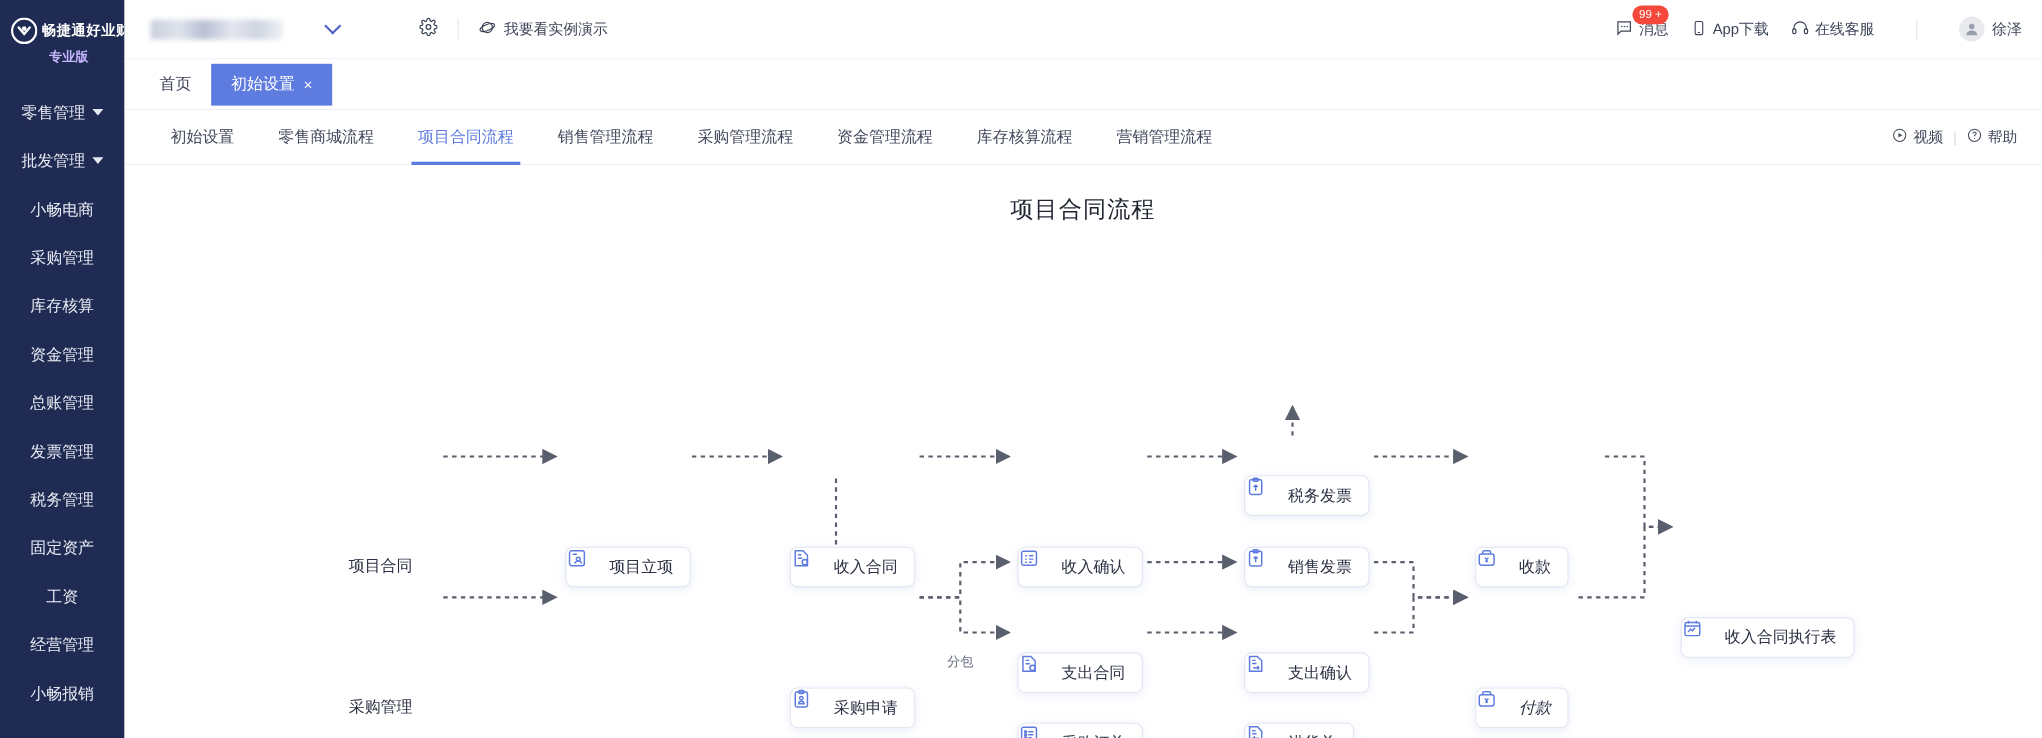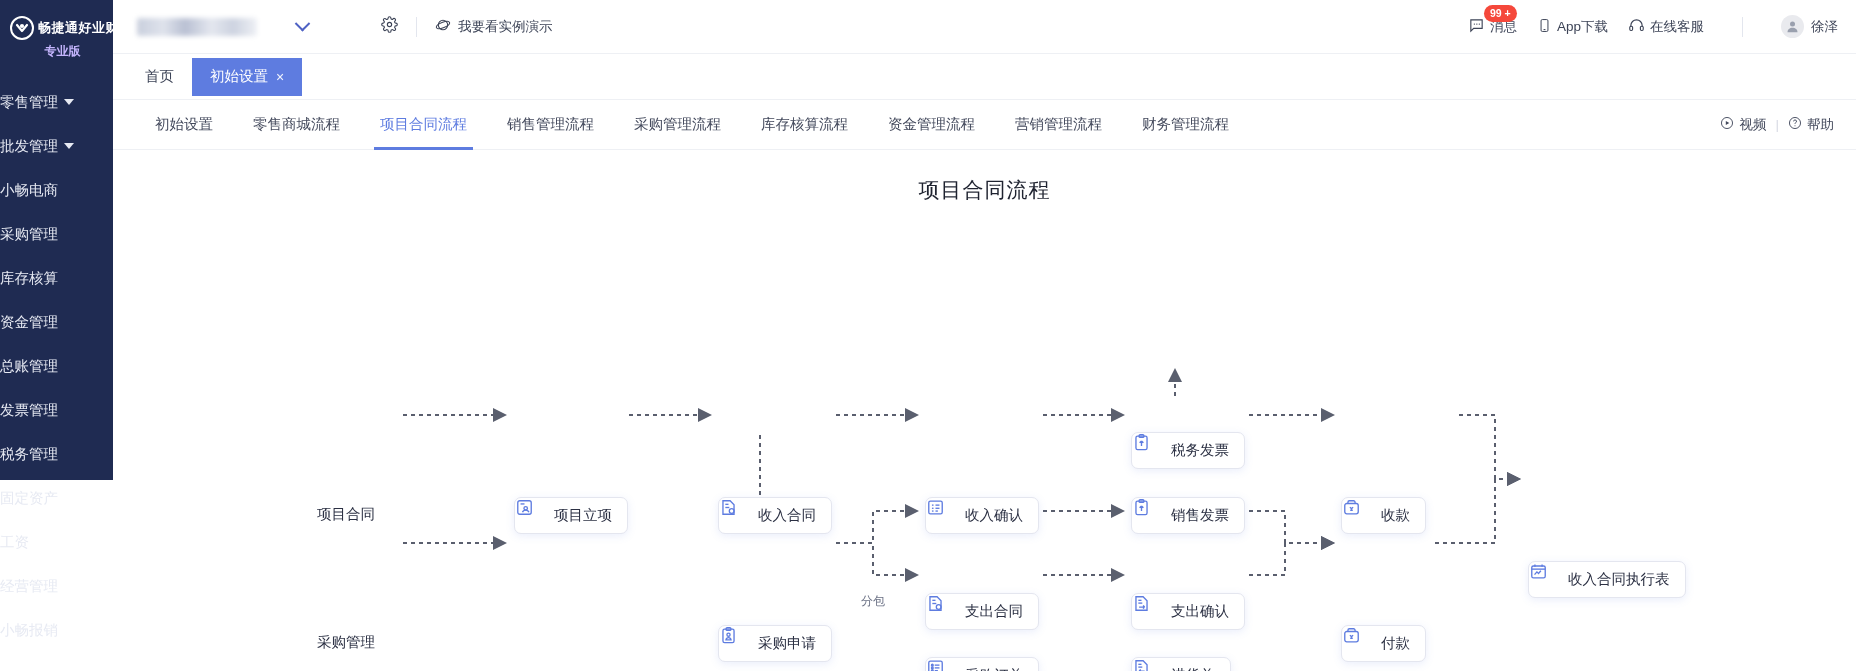--- a/index.html
+++ b/index.html
@@ -5,34 +5,34 @@
   * { box-sizing: border-box; margin: 0; padding: 0; }
   html, body {
     width: 1856px; height: 671px;
     font-family: "Liberation Sans", "DejaVu Sans", sans-serif;
     background: #f5f6fa; overflow: hidden;
   }
   #app { position: relative; width: 1856px; height: 671px; display: flex; background: #fff; }
 
   
   .sidebar {
-    width: 113px; flex: 0 0 113px; height: 480px;
+    width: 113px; flex: 0 0 113px; height: 671px;
     background: #1f2b52; color: #fff; position: relative; z-index: 5;
   }
   .brand { padding: 16px 0 6px 0; text-align: left; }
   .brand-row { display: flex; align-items: center; padding-left: 10px; gap: 4px; }
   .brand-logo { width: 24px; height: 24px; flex: 0 0 24px; }
   .brand-name {
     font-size: 13px; font-weight: 700; letter-spacing: .5px; color: #fff;
     white-space: nowrap; overflow: hidden;
   }
   .brand-sub { font-size: 12px; font-weight: 700; color: #c4b5fd; padding-left: 12px; margin-top: 3px; text-align: center; }
   .nav { margin-top: 14px; }
   .nav-item {
-    height: 44px; display: flex; align-items: center; 
+    height: 44px; display: flex; align-items: center; justify-content: center;
     font-size: 14.5px; color: #e7eaf3; cursor: pointer; position: relative; gap: 6px;
   }
   .caret {
     width: 0; height: 0; border-left: 5px solid transparent; border-right: 5px solid transparent;
     border-top: 6px solid #e7eaf3; display: inline-block;
   }
 
   
   .right { flex: 1; display: flex; flex-direction: column; min-width: 0; background: #f5f6fa; }
 
@@ -52,21 +52,21 @@
     transform: rotate(45deg) translate(-2px,-2px); margin-left: 34px; cursor: pointer;
   }
   .gear { margin-left: 18px; cursor: pointer; }
   .hdr-divider { width: 1px; height: 20px; background: #e3e6ee; margin: 0 18px; }
   .demo-link { display: flex; align-items: center; gap: 7px; color: #3d4457; font-size: 13.5px; cursor: pointer; }
   .hdr-spacer { flex: 1; }
   .hdr-actions { display: flex; align-items: center; gap: 20px; }
   .hdr-act { display: flex; align-items: center; gap: 5px; font-size: 13.5px; color: #3d4457; cursor: pointer; position: relative; }
   .badge {
     position: absolute; top: -12px; left: 16px; background: #f5483b; color: #fff;
-    font-size: 10.5px; line-height: 1; padding: 3px 6px 4px; border-radius: 9px; font-weight: 700;
+    font-size: 10.5px; line-height: 1; padding: 3px 6px 4px; border-radius: 9px; font-weight: 400;
     white-space: nowrap;
   }
   .avatar-wrap { display: flex; align-items: center; gap: 7px; cursor: pointer; text-align: right; }
   .avatar {
     width: 23px; height: 23px; border-radius: 50%; background: #e9eaee;
     display: flex; align-items: center; justify-content: center;
   }
   .user-name { font-size: 13.5px; color: #3d4457; max-width: 30px; overflow: hidden; white-space: nowrap; }
 
   
@@ -281,30 +281,27 @@
         <div class="sitem active">
           <span>项目合同流程</span>
           </div>
         <div class="sitem">
           <span>销售管理流程</span>
           </div>
         <div class="sitem">
           <span>采购管理流程</span>
           </div>
         <div class="sitem">
+          <span>资金管理流程</span>
+          </div>
+        <div class="sitem">
           <span>库存核算流程</span>
           </div>
         <div class="sitem">
-          <span>资金管理流程</span>
-          </div>
-        <div class="sitem">
           <span>营销管理流程</span>
-          </div>
-        <div class="sitem">
-          <span>财务管理流程</span>
           </div>
       </div>
       <div class="subnav-right">
         <div class="sr-item">
           <span>
             <svg viewBox="0 0 24 24" width="14" height="14" fill="none" stroke="#43495c" stroke-width="1.6">
               <circle cx="12" cy="12" r="9.5"></circle>
               <path d="M10 8.5l6 3.5-6 3.5z" fill="#43495c" stroke="none"></path>
             </svg>
           </span>
@@ -516,21 +513,21 @@
             <svg viewBox="0 0 24 24" width="19" height="19" fill="none" stroke="#5e7ce0" stroke-width="1.7">
               <path d="M5 3.5h9l5 5v12H5z"></path>
                 <line x1="8" y1="8" x2="12" y2="8"></line>
                 <line x1="8" y1="11.5" x2="13" y2="11.5"></line>
               <path d="M16 16.5H9m0 0l2-2m-2 2l2 2"></path>
             </svg>
           </span>
           <span>进货单</span>
         </div>
 
-        <div class="node" style="left:1228px; top:475px;">
+        <div class="node" style="left:1228px; top:475px;font-style:italic;">
           <span class="ic">
             <svg viewBox="0 0 24 24" width="19" height="19" fill="none" stroke="#5e7ce0" stroke-width="1.7">
               <rect x="3.5" y="7" width="17" height="13" rx="2.5"></rect>
               <path d="M7.5 7V5.3a1.8 1.8 0 0 1 1.8-1.8h5.4A1.8 1.8 0 0 1 16.5 5.3V7"></path>
               <path d="M10 11.5l2 2 2-2M12 13.5v3M10.4 15.5h3.2"></path>
             </svg>
           </span>
           <span>付款</span>
         </div>
 

